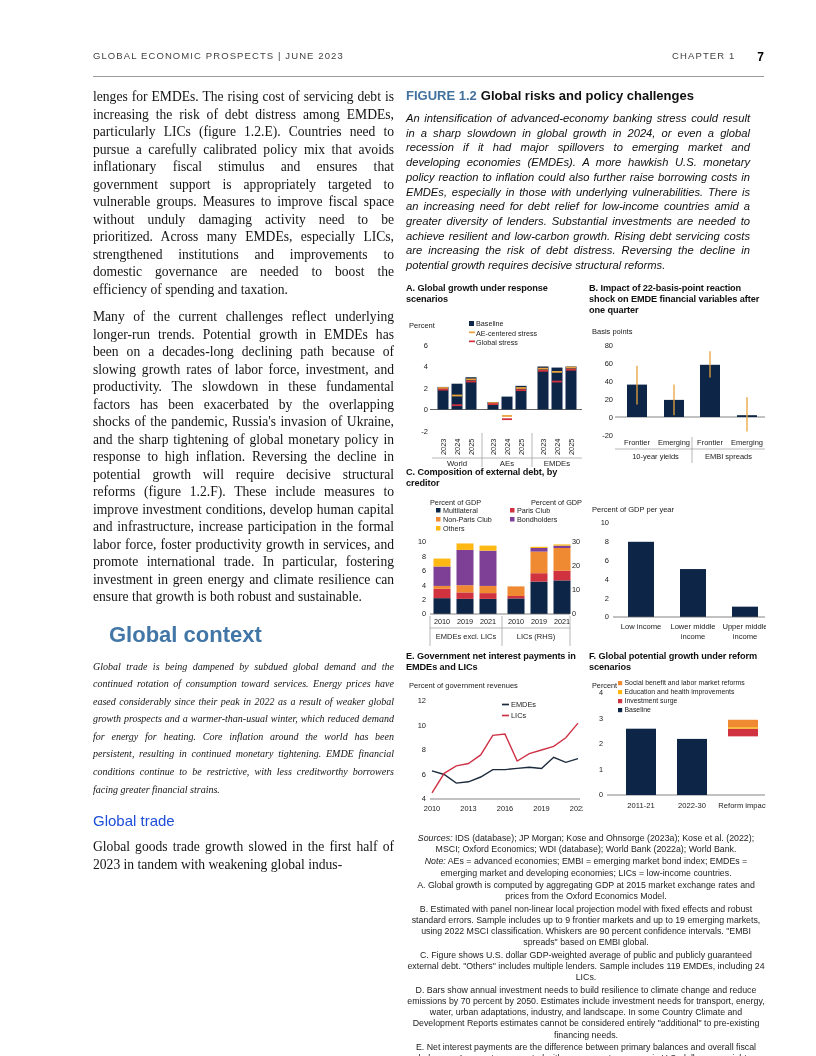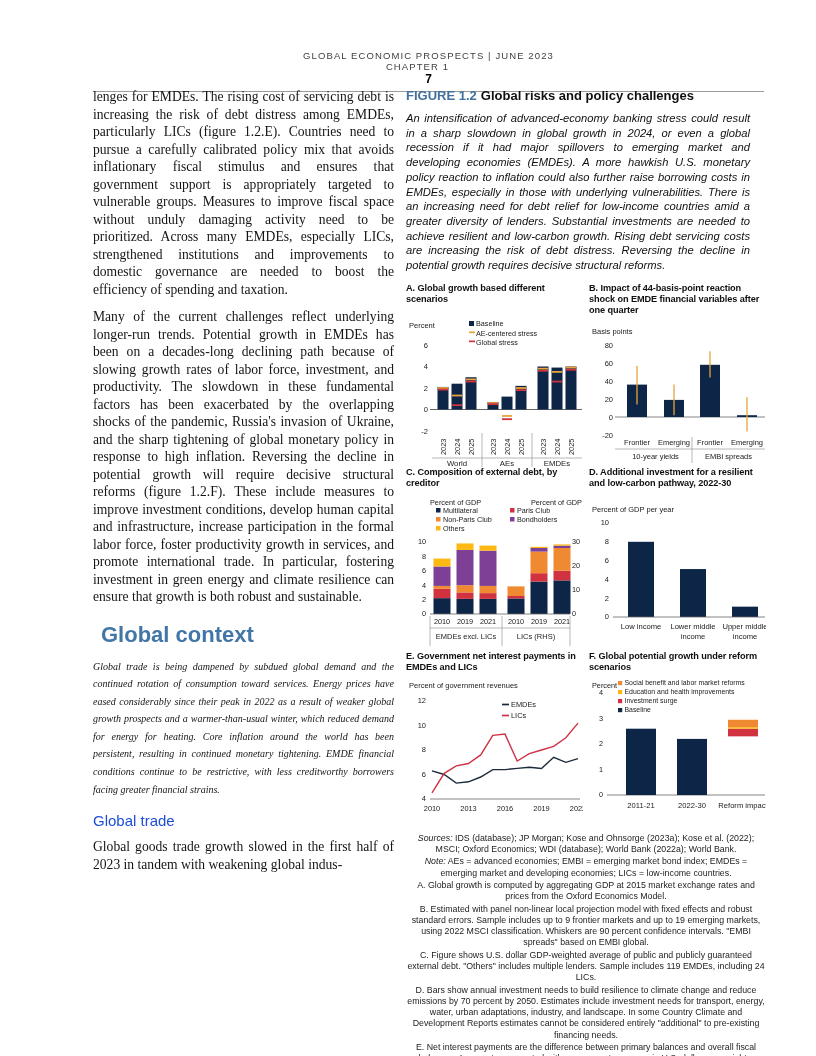--- a/index.html
+++ b/index.html
@@ -1,28 +1,28 @@
 <!DOCTYPE html>
 <html><head>
 <meta charset="utf-8">
 <style>
   html,body{margin:0;padding:0;background:#e8e8e8;}
   .page{position:relative;width:816px;height:1056px;background:#ffffff;margin:0 auto;overflow:hidden;
         font-family:"Liberation Sans",sans-serif;color:#141414;}
-  .header{position:absolute;left:93px;right:52px;top:50px;display:flex;align-items:center;
-          border-bottom:1.5px solid #9b9b9b;padding-bottom:5px;flex-direction:column;}
+  .header{position:absolute;left:93px;right:52px;top:50px;display:flex;align-items:flex-start;
+          border-bottom:1.5px solid #9b9b9b;padding-bottom:12px;}
   .header .journal{font-size:9.5px;letter-spacing:1.1px;color:#3f3f3f;}
   .header .spacer{flex:1;}
   .header .chapter{font-size:9.5px;letter-spacing:1.1px;color:#3f3f3f;margin-right:22px;}
   .header .pageno{font-size:12px;font-weight:bold;color:#000;}
 
   .left-col{position:absolute;left:93px;top:88px;width:301px;}
   .body-para{font-family:"Liberation Serif",serif;font-size:13.6px;line-height:17.5px;
              text-align:justify;color:#141414;margin:0 0 10px 0;}
-  .section-heading{font-size:22px;font-weight:bold;color:#4176a6;margin:16px 0 10px 8px;
+  .section-heading{font-size:22px;font-weight:bold;color:#4176a6;margin:16px 0 10px 16px;
                    font-family:"Liberation Sans",sans-serif;}
   .lede{font-family:"Liberation Serif",serif;font-style:italic;font-size:10px;line-height:17.6px;
         text-align:justify;color:#141414;margin:0 0 10px 0;}
   .subheading{font-size:15px;color:#1d4ed8;margin:14px 0 9px 0;}
 
   .right-col{position:absolute;left:406px;top:88px;width:360px;}
   .fig-title{font-size:13px;font-weight:bold;color:#101010;margin:0 0 8px 0;}
   .fig-title .fig-label{color:#41719c;margin-right:4px;}
   .fig-intro{font-style:italic;font-size:11.2px;line-height:14.7px;text-align:justify;
              color:#101010;margin:0 16px 10px 0;}
@@ -60,21 +60,21 @@
   </div>
 
   <div class="right-col">
     <div class="fig-title">
       <span class="fig-label">FIGURE 1.2</span><span>Global risks and policy challenges</span>
     </div>
     <p class="fig-intro">An intensification of advanced-economy banking stress could result in a sharp slowdown in global growth in 2024, or even a global recession if it had major spillovers to emerging market and developing economies (EMDEs). A more hawkish U.S. monetary policy reaction to inflation could also further raise borrowing costs in EMDEs, especially in those with underlying vulnerabilities. There is an increasing need for debt relief for low-income countries amid a greater diversity of lenders. Substantial investments are needed to achieve resilient and low-carbon growth. Rising debt servicing costs are increasing the risk of debt distress. Reversing the decline in potential growth requires decisive structural reforms.</p>
 
     <div class="charts">
       <div class="chart row1">
-        <div class="chart-title">A. Global growth based different scenarios</div>
+        <div class="chart-title">A. Global growth under response scenarios</div>
         <svg id="svgA" width="177" height="152">
             <text x="3" y="13" font-size="7.5" fill="#1a1a1a" text-anchor="start">Percent</text>
             <text x="22" y="118.5" font-size="7.5" fill="#1a1a1a" text-anchor="end">-2</text>
             <text x="22" y="97" font-size="7.5" fill="#1a1a1a" text-anchor="end">0</text>
             <text x="22" y="75.5" font-size="7.5" fill="#1a1a1a" text-anchor="end">2</text>
             <text x="22" y="54" font-size="7.5" fill="#1a1a1a" text-anchor="end">4</text>
             <text x="22" y="32.5" font-size="7.5" fill="#1a1a1a" text-anchor="end">6</text>
             <rect x="63" y="6" width="5" height="5" fill="#0d2546"></rect>
             <text x="70" y="11" font-size="7.2" fill="#1a1a1a" text-anchor="start">Baseline</text>
             <rect x="63" y="16.5" width="6" height="1.7" fill="#e8a33d"></rect>
@@ -120,21 +120,21 @@
             <text x="0" y="0" font-size="7.4" fill="#1a1a1a" text-anchor="start" transform="translate(168,140) rotate(-90)">2025</text>
             <line x1="26" y1="143" x2="176" y2="143" stroke="#999" stroke-width="0.7"></line>
             <line x1="76" y1="118" x2="76" y2="152" stroke="#999" stroke-width="0.7"></line>
             <line x1="126" y1="118" x2="126" y2="152" stroke="#999" stroke-width="0.7"></line>
             <text x="51" y="151" font-size="7.8" fill="#1a1a1a" text-anchor="middle">World</text>
             <text x="101" y="151" font-size="7.8" fill="#1a1a1a" text-anchor="middle">AEs</text>
             <text x="151" y="151" font-size="7.8" fill="#1a1a1a" text-anchor="middle">EMDEs</text>
           </svg>
       </div>
       <div class="chart row1">
-        <div class="chart-title">B. Impact of 44-basis-point reaction shock on EMDE financial variables after one quarter</div>
+        <div class="chart-title">B. Impact of 22-basis-point reaction shock on EMDE financial variables after one quarter</div>
         <svg id="svgB" width="177" height="144">
             <text x="3" y="11" font-size="7.5" fill="#1a1a1a" text-anchor="start">Basis points</text>
             <text x="24" y="114.5" font-size="7.5" fill="#1a1a1a" text-anchor="end">-20</text>
             <text x="24" y="96.5" font-size="7.5" fill="#1a1a1a" text-anchor="end">0</text>
             <text x="24" y="78.5" font-size="7.5" fill="#1a1a1a" text-anchor="end">20</text>
             <text x="24" y="60.5" font-size="7.5" fill="#1a1a1a" text-anchor="end">40</text>
             <text x="24" y="42.5" font-size="7.5" fill="#1a1a1a" text-anchor="end">60</text>
             <text x="24" y="24.5" font-size="7.5" fill="#1a1a1a" text-anchor="end">80</text>
             <line x1="26" y1="94" x2="176" y2="94" stroke="#666" stroke-width="0.8"></line>
             <rect x="38" y="61.6" width="20" height="32.4" fill="#0d2546"></rect>
@@ -217,21 +217,20 @@
             <text x="156" y="128" font-size="7.3" fill="#1a1a1a" text-anchor="middle">2021</text>
             <line x1="24" y1="132" x2="164" y2="132" stroke="#999" stroke-width="0.7"></line>
             <line x1="24" y1="120" x2="24" y2="150" stroke="#999" stroke-width="0.7"></line>
             <line x1="96" y1="120" x2="96" y2="150" stroke="#999" stroke-width="0.7"></line>
             <line x1="164" y1="120" x2="164" y2="150" stroke="#999" stroke-width="0.7"></line>
             <text x="60" y="143" font-size="7.5" fill="#1a1a1a" text-anchor="middle">EMDEs excl. LICs</text>
             <text x="130" y="143" font-size="7.5" fill="#1a1a1a" text-anchor="middle">LICs (RHS)</text>
           </svg>
       </div>
       <div class="chart row2">
-        <div class="chart-title">D. Additional investment for a resilient and low-carbon pathway, 2022-30</div>
         <svg id="svgD" width="177" height="150">
             <text x="3" y="11" font-size="7.5" fill="#1a1a1a" text-anchor="start">Percent of GDP per year</text>
             <text x="20" y="118.3" font-size="7.5" fill="#1a1a1a" text-anchor="end">0</text>
             <text x="20" y="99.5" font-size="7.5" fill="#1a1a1a" text-anchor="end">2</text>
             <text x="20" y="80.7" font-size="7.5" fill="#1a1a1a" text-anchor="end">4</text>
             <text x="20" y="61.9" font-size="7.5" fill="#1a1a1a" text-anchor="end">6</text>
             <text x="20" y="43.099999999999994" font-size="7.5" fill="#1a1a1a" text-anchor="end">8</text>
             <text x="20" y="24.3" font-size="7.5" fill="#1a1a1a" text-anchor="end">10</text>
             <rect x="39" y="40.8" width="26" height="75.2" fill="#0d2546"></rect>
             <rect x="91" y="68.06" width="26" height="47.94" fill="#0d2546"></rect>

